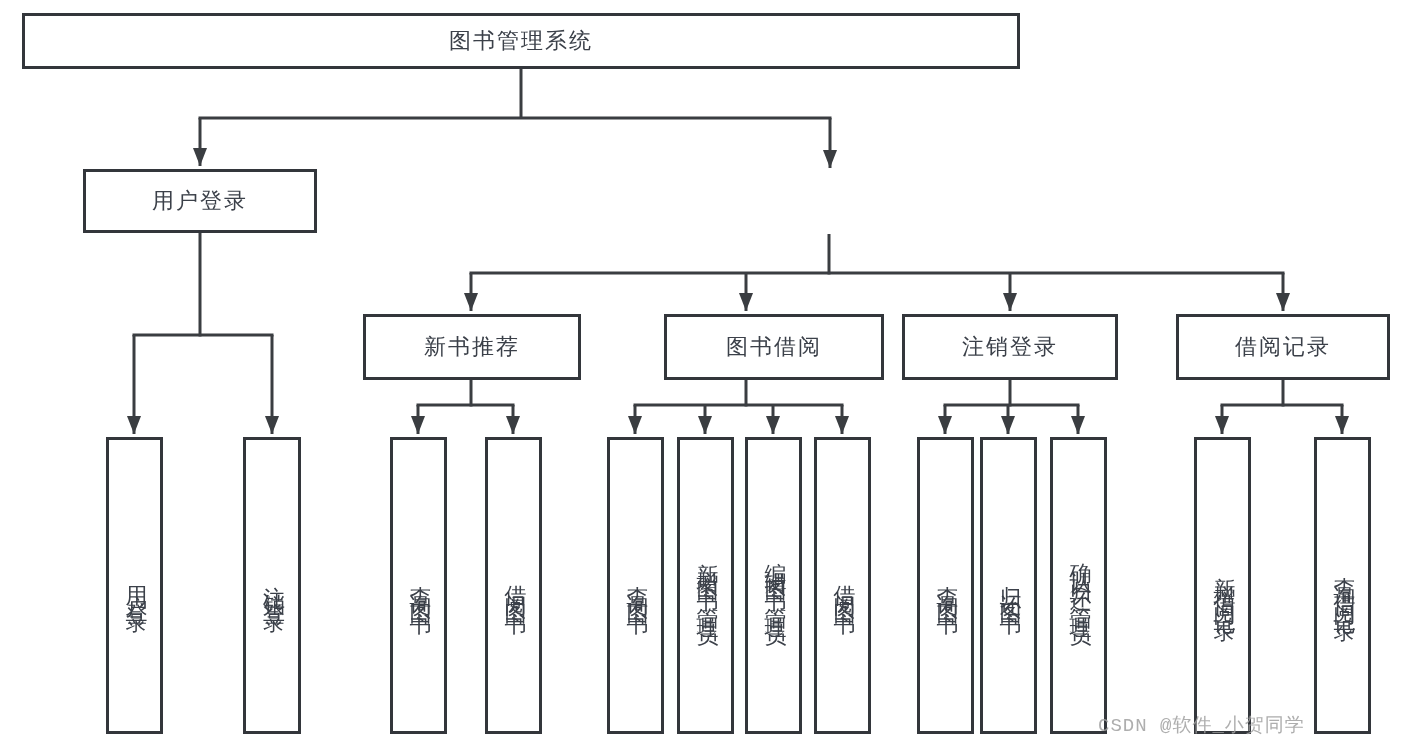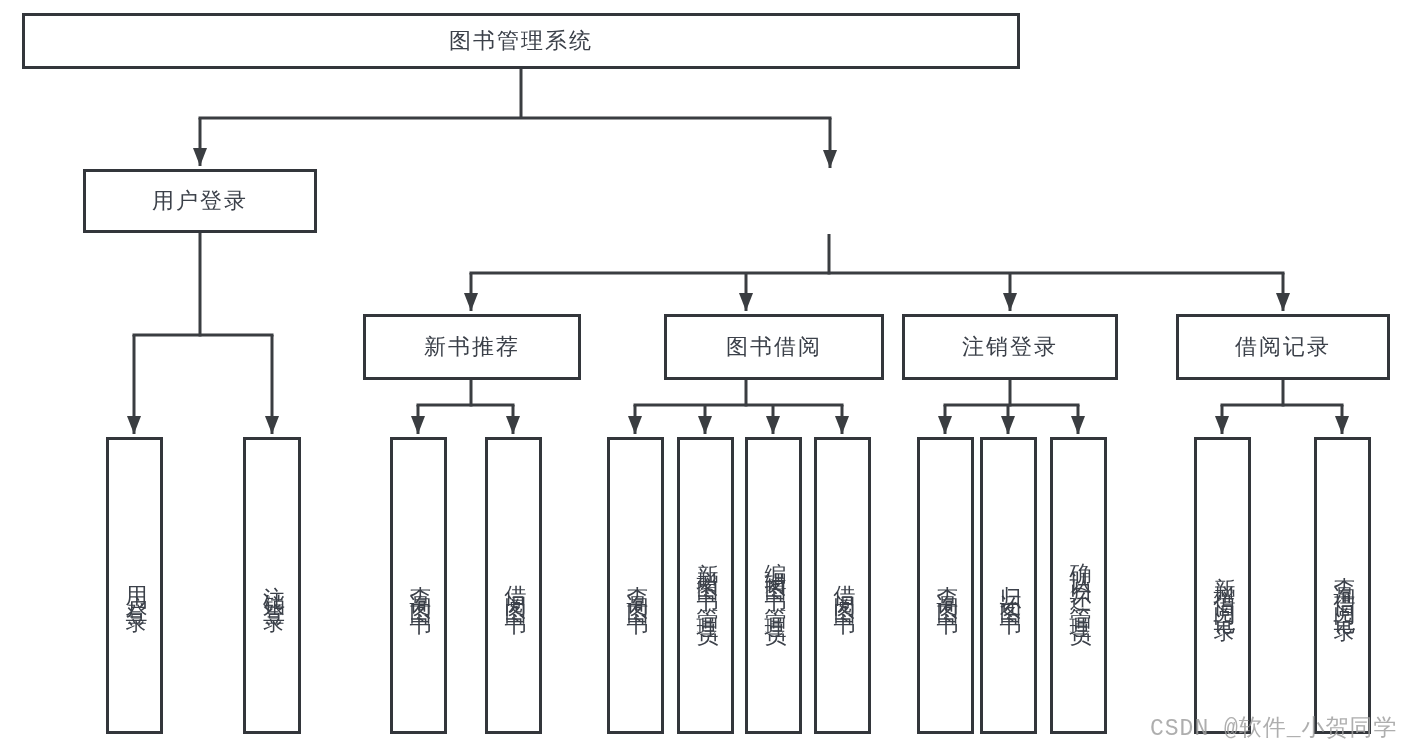--- a/index.html
+++ b/index.html
@@ -24,22 +24,22 @@
   .h-label{font-size:22px;letter-spacing:2px;white-space:nowrap;}
   .v-label{
     writing-mode:vertical-rl;
     font-size:22px;
     letter-spacing:9px;
     line-height:1;
     white-space:nowrap;
   }
   .watermark{
     position:absolute;
-    left:1150px;top:712px;
-    font-size:23px;
+    left:1098px;top:712px;
+    font-size:19px;
     color:rgba(160,160,160,0.85);
     letter-spacing:1px;
     white-space:nowrap;
   }
   svg line{stroke:#3a3d41;stroke-width:3;}
 </style>
 </head>
 <body>
 
 <div class="stage">

